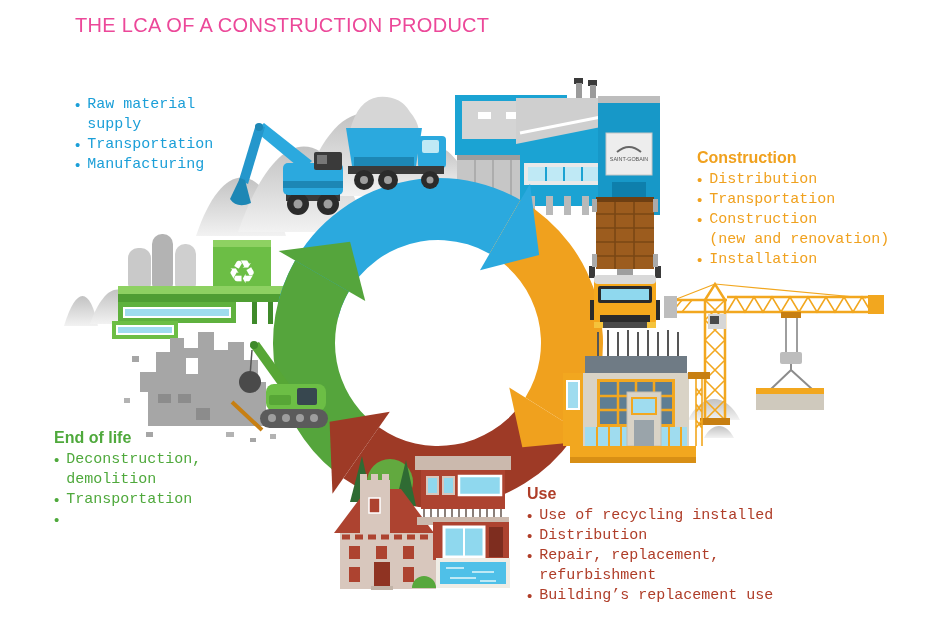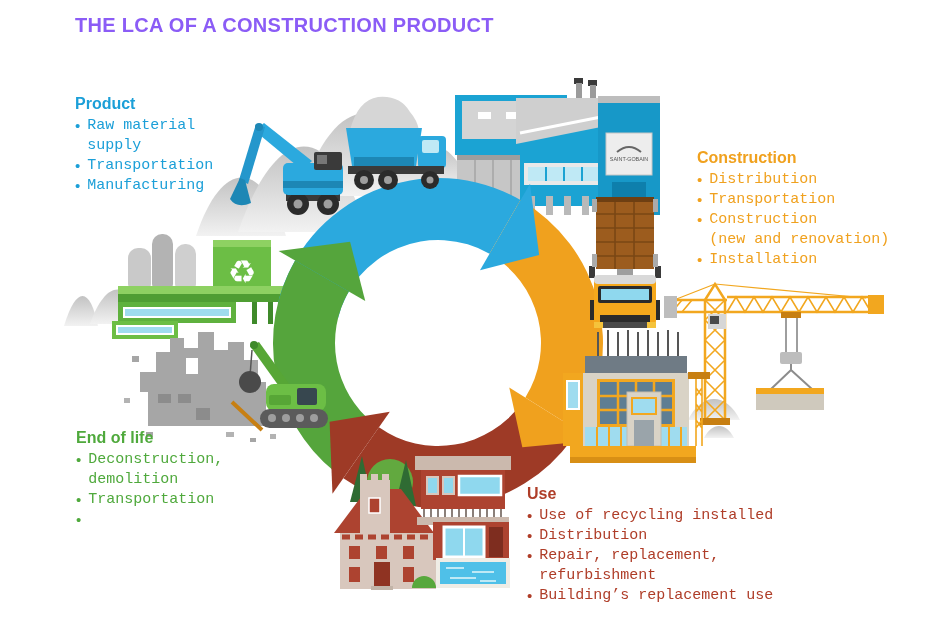--- a/index.html
+++ b/index.html
@@ -1,29 +1,29 @@
 <!DOCTYPE html>
 <html><head>
 <meta charset="utf-8">
 <style>
   html,body { margin:0; padding:0; background:#ffffff; font-family:"Liberation Sans", sans-serif; }
   .canvas { position:relative; width:936px; height:627px; background:#ffffff; overflow:hidden; }
   svg.scene { position:absolute; left:0; top:0; }
-  .title { position:absolute; left:75px; top:14px; margin:0; font-size:20px; font-weight:700;
-           letter-spacing:0.3px; color:#8b5cf6; }
+  .title { position:absolute; left:75px; top:14px; margin:0; font-size:20px; font-weight:400;
+           letter-spacing:0.3px; color:#ec4899; }
   .lb { position:absolute; }
   .lb h2 { margin:0 0 3px 0; font-size:16px; font-weight:700; }
   .lb ul { list-style:none; margin:0; padding:0; font-size:15px; line-height:20px; }
   .lb li { display:flex; gap:7px; }
   .lb .bullet { flex:0 0 auto; }
   .lb .txt { white-space:pre-line;font-family:Liberation Mono, monospace; }
   .lb-product      { left:75px;  top:95px;  width:200px; }
   .lb-construction { left:697px; top:149px; width:235px; }
   .lb-use          { left:527px; top:485px; width:260px; }
-  .lb-eol          { left:76px;  top:429px; width:240px; }
+  .lb-eol          { left:54px;  top:429px; width:240px; }
 </style>
 </head>
 <body>
 
 <div class="canvas">
 
 <svg class="scene" width="936" height="627" viewBox="0 0 936 627">
   <defs>
     <linearGradient id="gHill" x1="0" y1="0" x2="0" y2="1">
       <stop offset="0" stop-color="#C2C2C2"></stop>
@@ -275,21 +275,20 @@
     <circle cx="272" cy="418" r="4" fill="#9E9E9E"></circle>
         <circle cx="286" cy="418" r="4" fill="#9E9E9E"></circle>
         <circle cx="300" cy="418" r="4" fill="#9E9E9E"></circle>
         <circle cx="314" cy="418" r="4" fill="#9E9E9E"></circle>
   </g>
 </svg>
 
 <h1 class="title">THE LCA OF A CONSTRUCTION PRODUCT</h1>
 
 <div class="lb lb-product" style="color: rgb(27, 159, 216);">
-  <h2>Product</h2>
   <ul>
     <li>
           <span class="bullet">•</span>
           <span class="txt">Raw material
 supply</span>
         </li>
     <li>
           <span class="bullet">•</span>
           <span class="txt">Transportation</span>
         </li>

